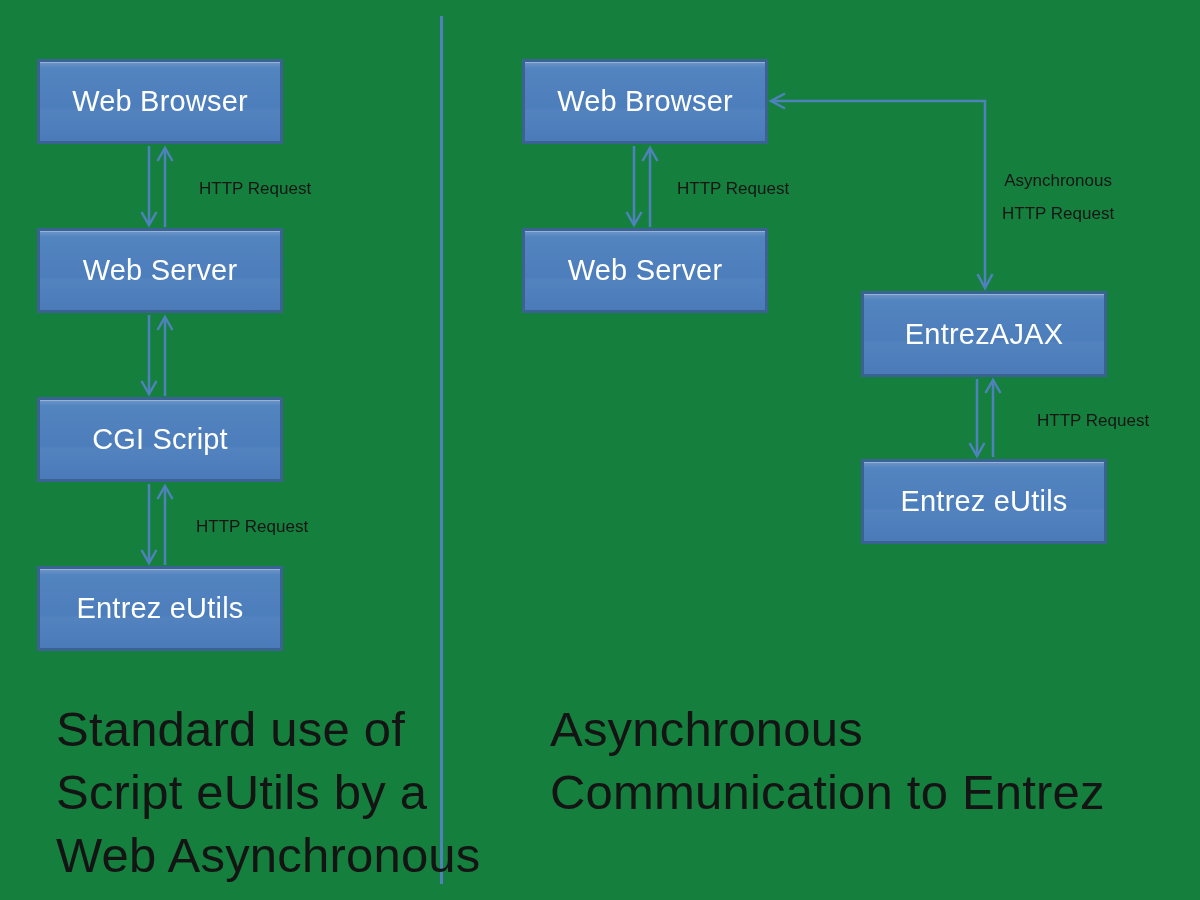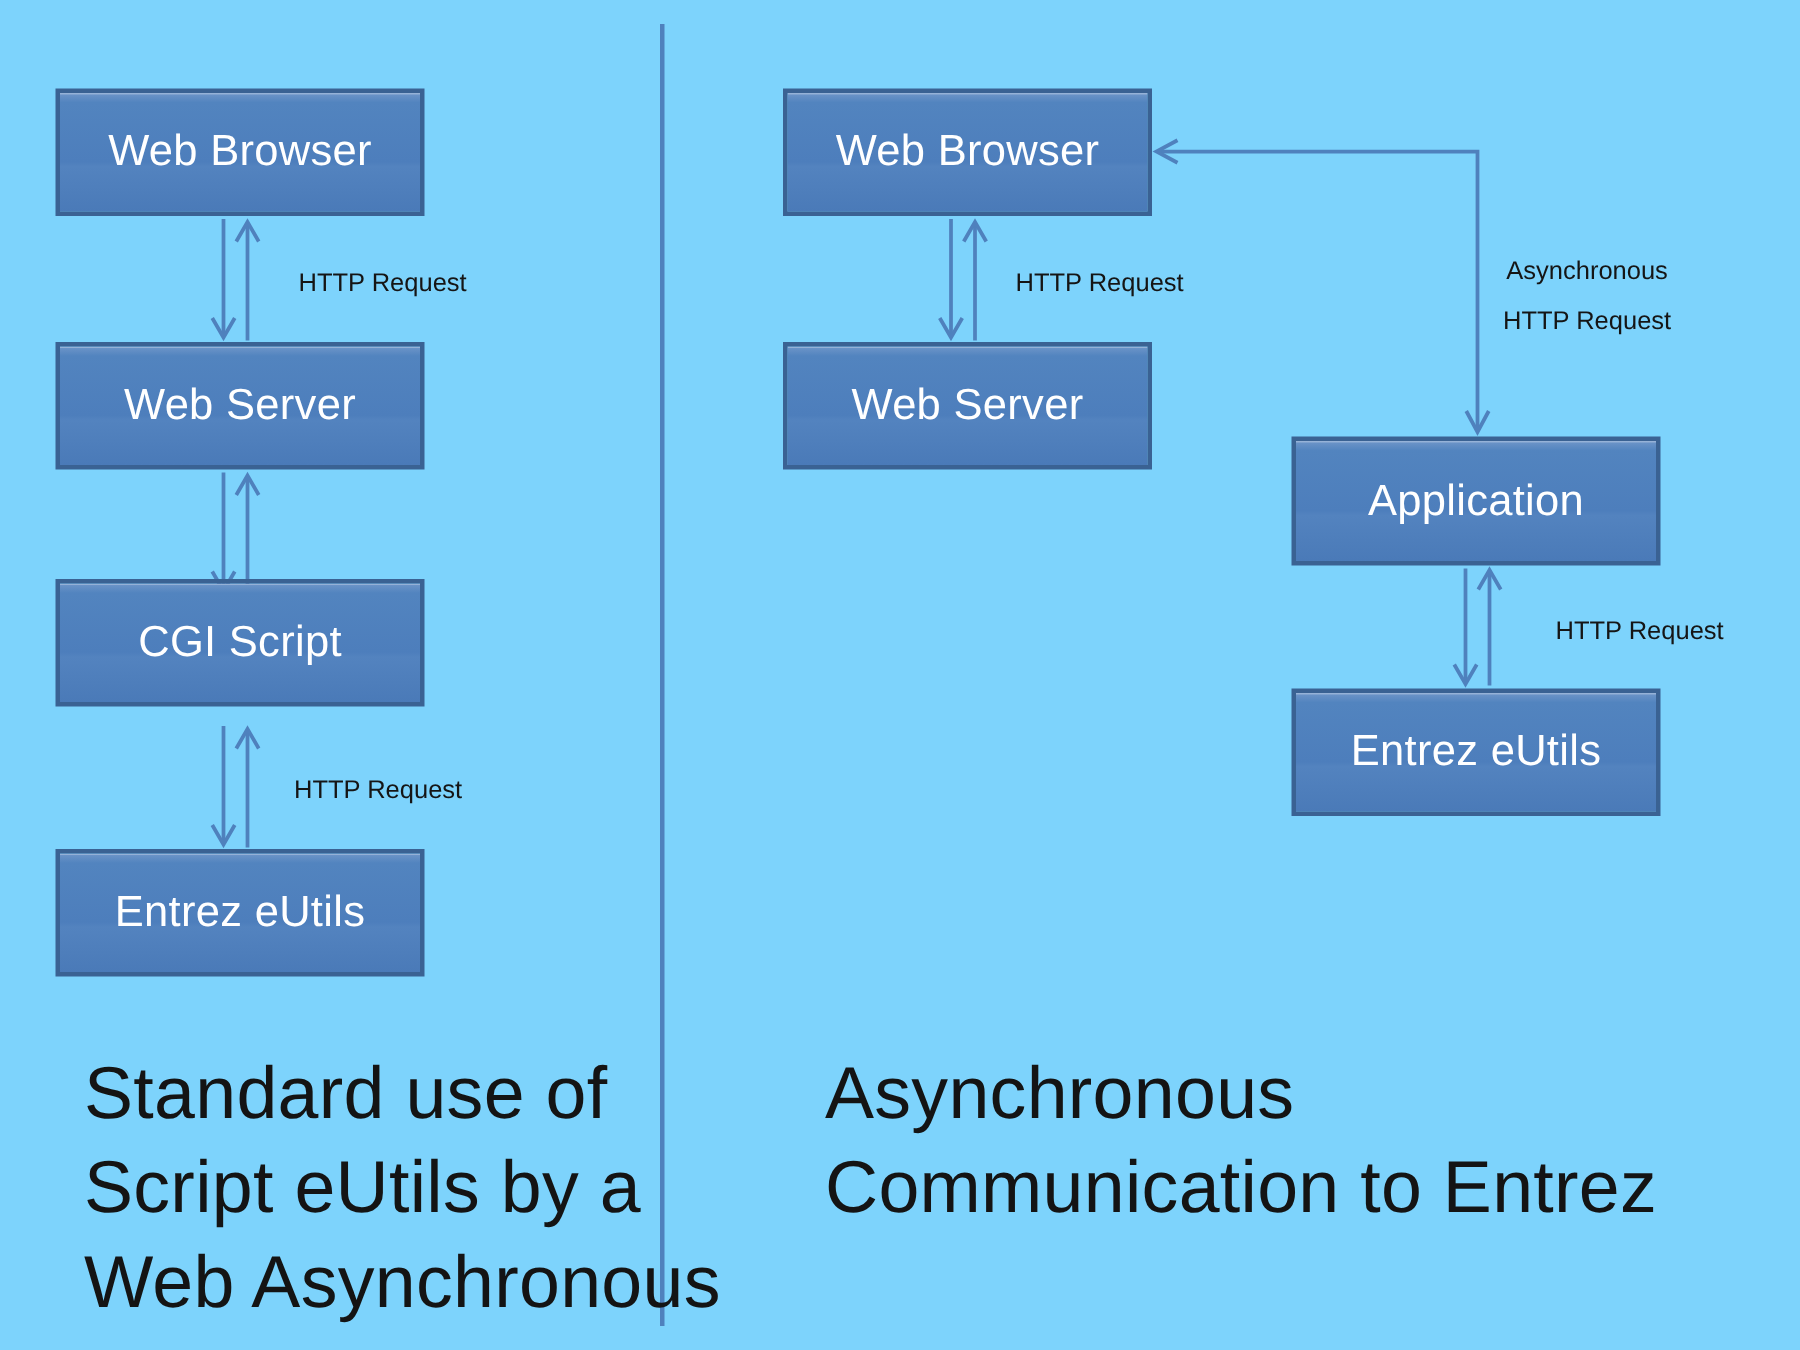--- a/index.html
+++ b/index.html
@@ -4,21 +4,21 @@
 <style>
   html, body {
     margin: 0;
     padding: 0;
     background: #ffffff;
   }
   .canvas {
     position: relative;
     width: 1200px;
     height: 900px;
-    background: #7dd3fc;
+    background: #15803d;
     font-family: "Liberation Sans", "DejaVu Sans", sans-serif;
     overflow: hidden;
   }
   .divider {
     position: absolute;
     left: 440px;
     top: 16px;
     width: 3px;
     height: 868px;
     background: #4f81bd;
@@ -37,21 +37,21 @@
   }
   .node .box-label {
     color: #ffffff;
     font-size: 29px;
     letter-spacing: 0.2px;
     white-space: nowrap;
   }
   
   .l-browser { left: 37px;  top: 59px;  }
   .l-server  { left: 37px;  top: 228px; }
-  .l-cgi     { left: 37px;  top: 386px; }
+  .l-cgi     { left: 37px;  top: 397px; }
   .l-eutils  { left: 37px;  top: 566px; }
   
   .r-browser { left: 522px; top: 59px;  }
   .r-server  { left: 522px; top: 228px; }
   .r-ajax    { left: 861px; top: 291px; height: 86px; }
   .r-eutils  { left: 861px; top: 459px; }
 
   .arrows-layer {
     position: absolute;
     left: 0; top: 0;
@@ -163,21 +163,21 @@
     <span class="box-label">Entrez eUtils</span>
   </div>
 
   <div class="node r-browser">
     <span class="box-label">Web Browser</span>
   </div>
   <div class="node r-server">
     <span class="box-label">Web Server</span>
   </div>
   <div class="node r-ajax">
-    <span class="box-label">Application</span>
+    <span class="box-label">EntrezAJAX</span>
   </div>
   <div class="node r-eutils">
     <span class="box-label">Entrez eUtils</span>
   </div>
 
   <div class="arrow-label lbl-l1">HTTP Request</div>
   <div class="arrow-label lbl-l2">HTTP Request</div>
   <div class="arrow-label lbl-r1">HTTP Request</div>
   <div class="arrow-label lbl-async">
     <div>Asynchronous</div>

